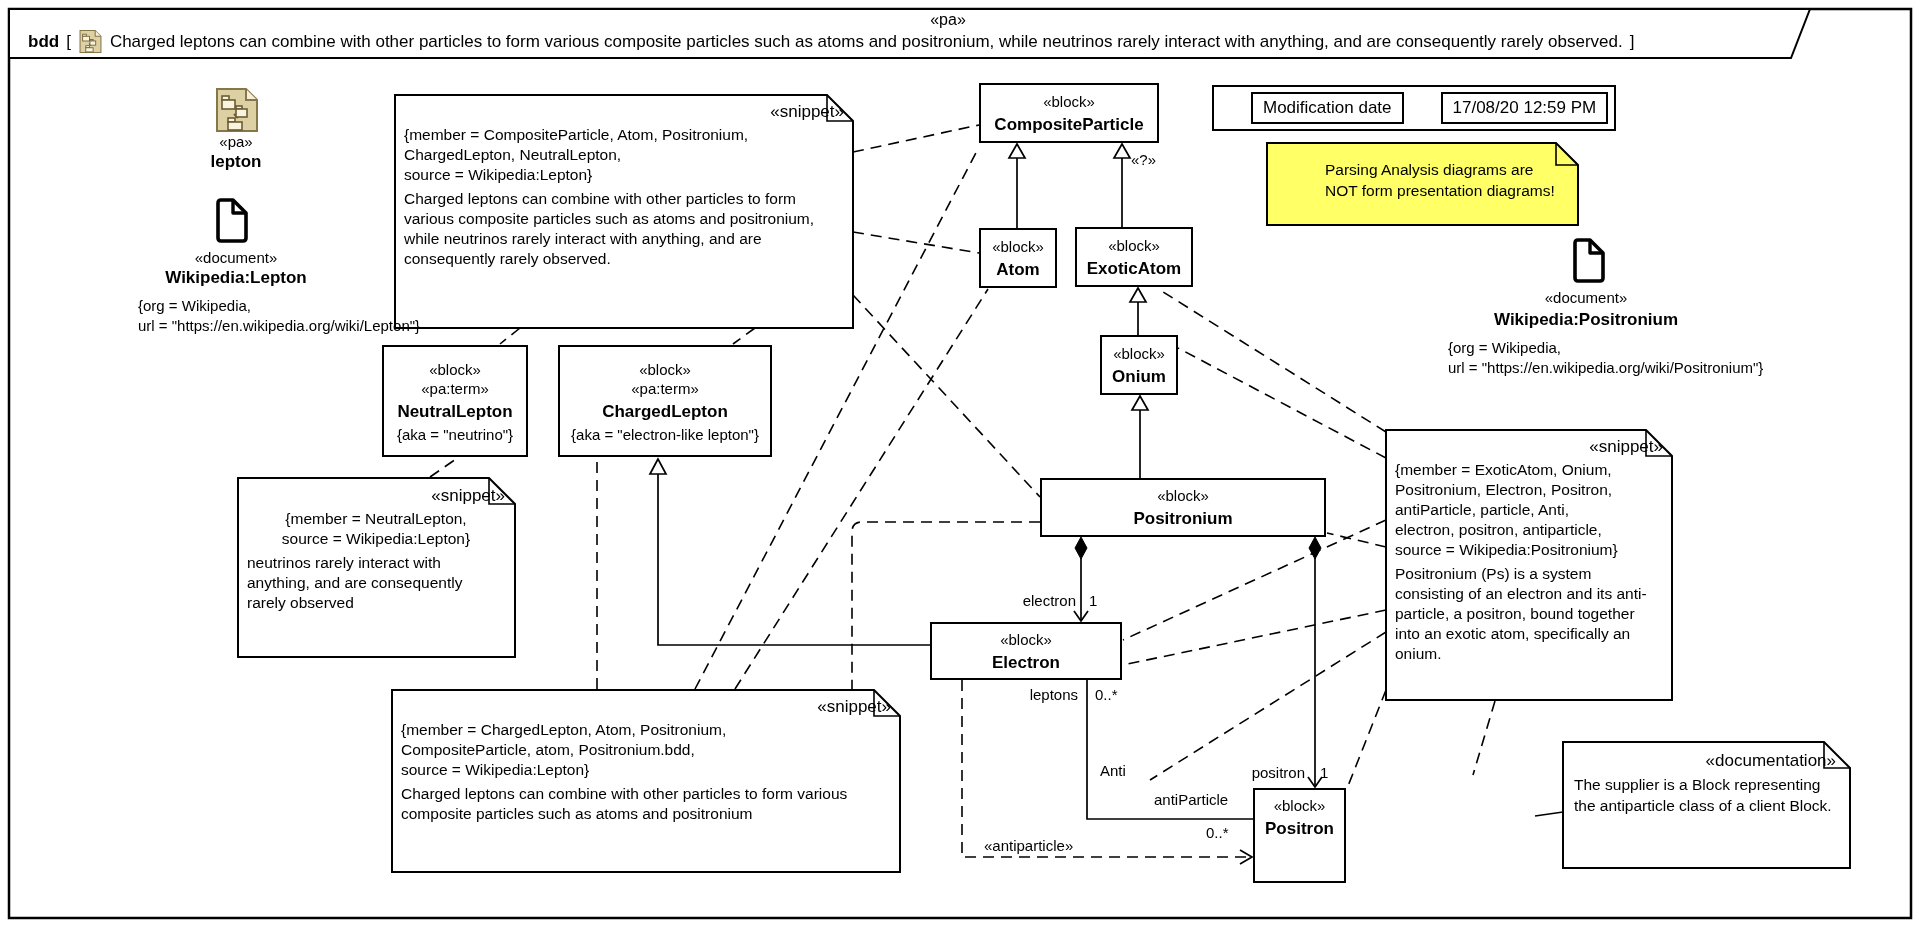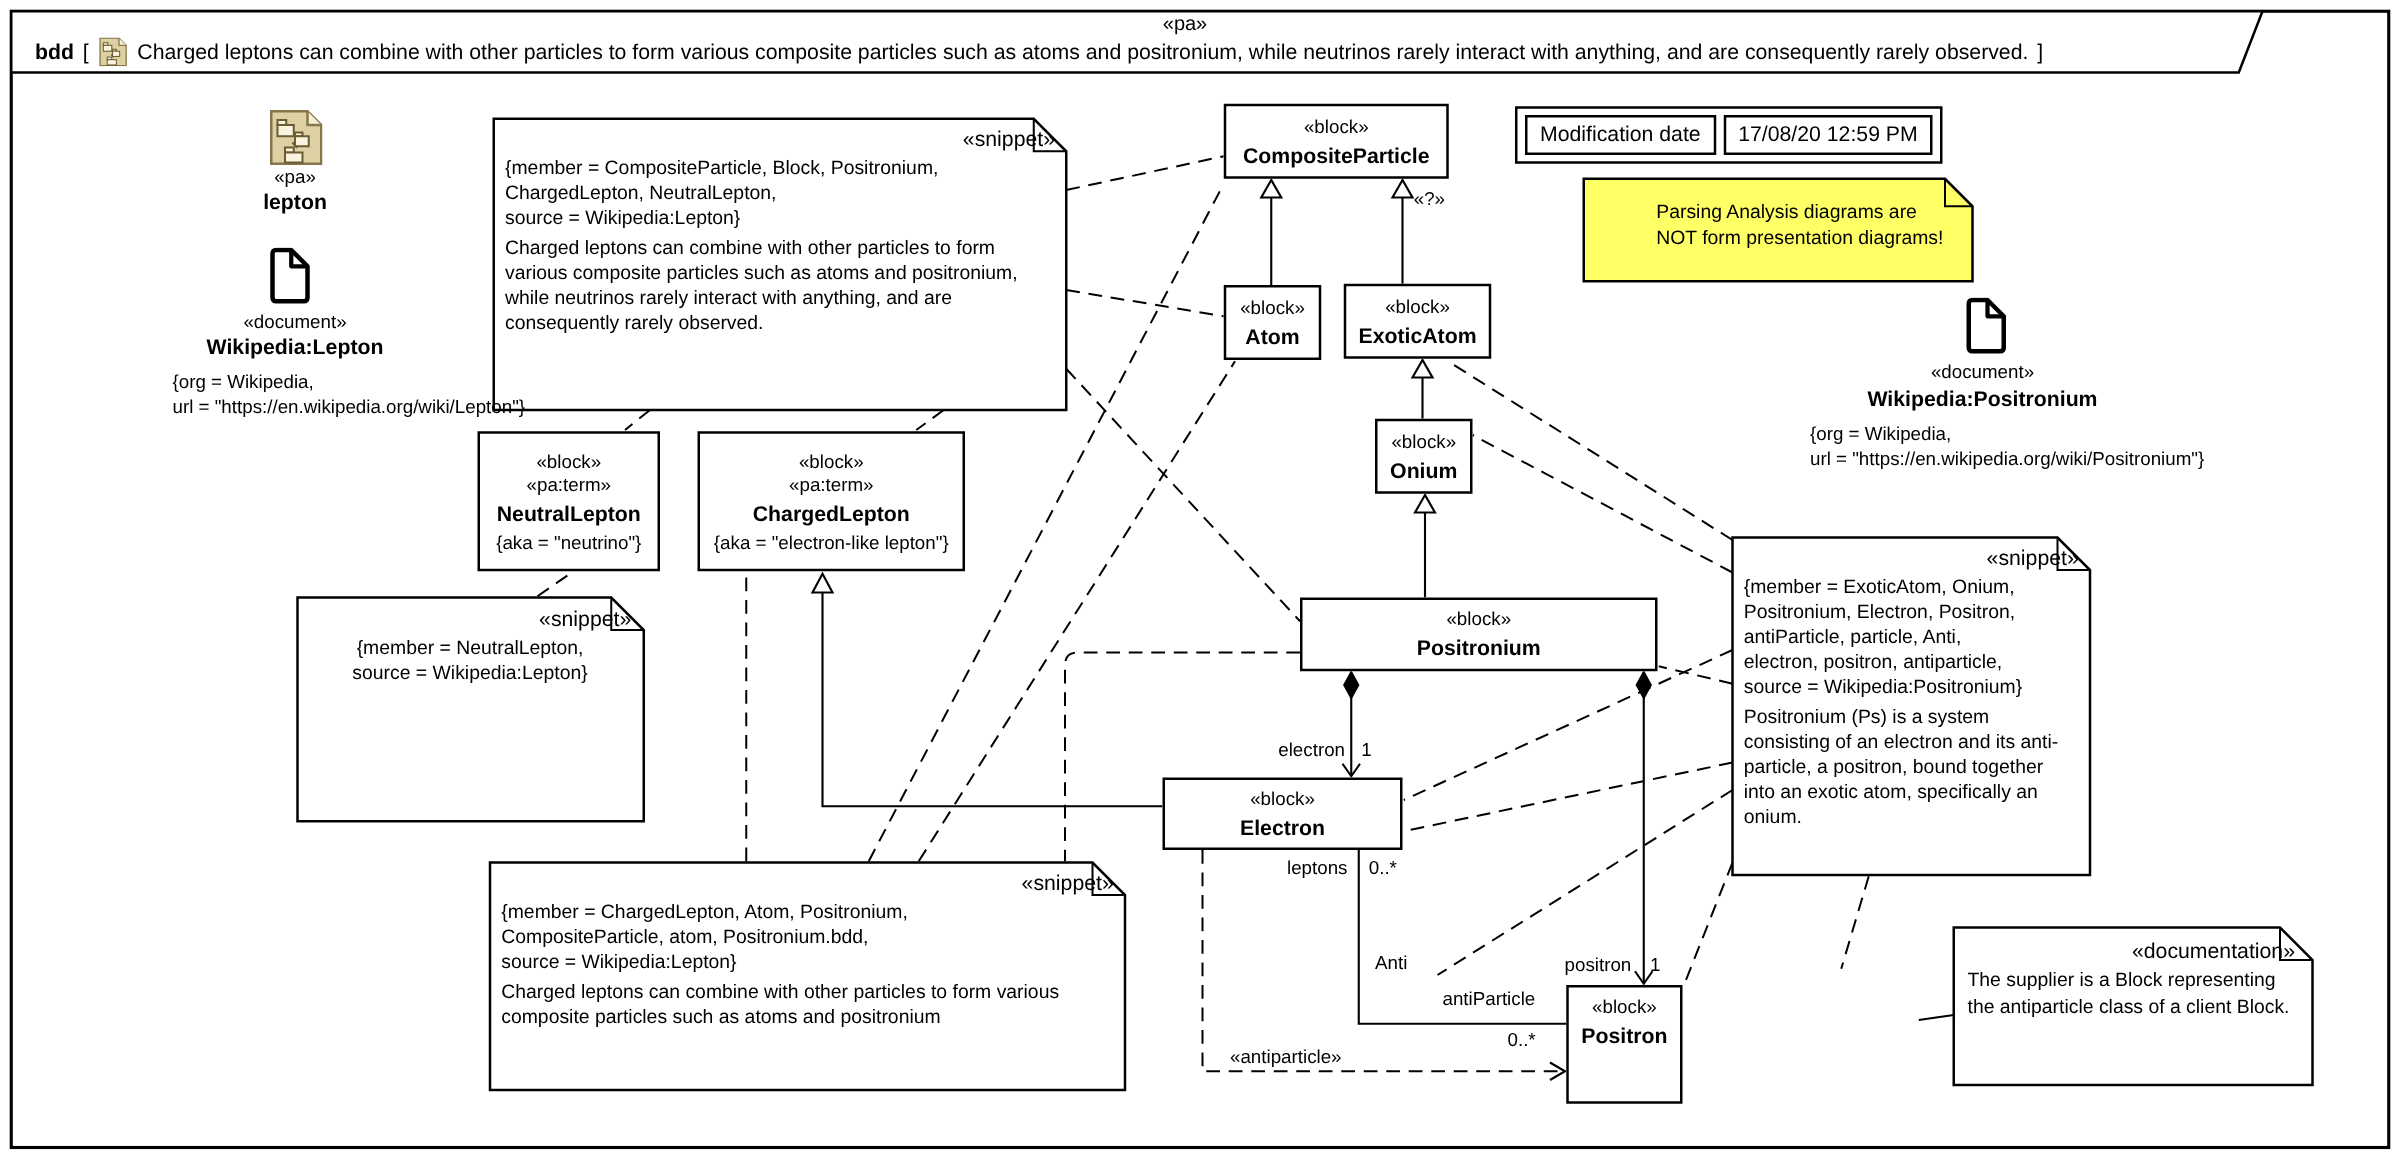--- a/index.html
+++ b/index.html
@@ -24,21 +24,21 @@
   .note-st{text-align:right;margin-bottom:3px;font-size:17px;}
   .pre{white-space:pre-line;}
   .ctr{text-align:center;}
   .lbl{position:absolute;font-size:15px;white-space:nowrap;}
   .right{text-align:right;}
   .hdr2{position:absolute;left:28px;top:30px;display:flex;align-items:center;gap:7px;font-size:17px;white-space:nowrap;}
   .bold{font-weight:bold;}
   .docgrp{font-size:15px;}
   .modbox{position:absolute;border:2.5px solid #000;background:#fff;display:flex;align-items:center;
           padding:5px 6px;gap:6px;box-sizing:border-box;}
-  .modcell{border:2px solid #000;font-size:17px;padding:4px 10px;white-space:nowrap;}
+  .modcell{border:2px solid #000;font-size:17px;padding:4px 10px;white-space:nowrap;margin-left:31px;}
 </style>
 </head>
 <body>
 
 <div id="canvas">
 
   <svg class="layer" width="1920" height="927" viewBox="0 0 1920 927">
 
     <rect x="9" y="9" width="1902" height="909" fill="none" stroke="#000" stroke-width="2.5"></rect>
 
@@ -219,29 +219,30 @@
   <div class="block it" style="left:558px;top:345px;width:214px;height:112px;">
     <div class="st">«block»</div>
     <div class="st">«pa:term»</div>
     <div class="bname">ChargedLepton</div>
     <div class="constraint">{aka = "electron-like lepton"}</div>
   </div>
 
 
   <div class="notetext" style="left:404px;top:102px;width:440px;">
     <div class="note-st">«snippet»</div>
-    <div class="pre">{member = CompositeParticle, Block, Positronium,
+    <div class="pre">{member = CompositeParticle, Atom, Positronium,
 ChargedLepton, NeutralLepton,
 source = Wikipedia:Lepton}</div>
     <div style="margin-top:4px;">Charged leptons can combine with other particles to form various composite particles such as atoms and positronium, while neutrinos rarely interact with anything, and are consequently rarely observed.</div>
   </div>
   <div class="notetext" style="left:247px;top:486px;width:258px;">
     <div class="note-st">«snippet»</div>
     <div class="pre ctr">{member = NeutralLepton,
 source = Wikipedia:Lepton}</div>
+    <div style="margin-top:4px;">neutrinos rarely interact with anything, and are consequently rarely observed</div>
   </div>
   <div class="notetext" style="left:401px;top:697px;width:490px;">
     <div class="note-st">«snippet»</div>
     <div class="pre">{member = ChargedLepton, Atom, Positronium,
 CompositeParticle, atom, Positronium.bdd,
 source = Wikipedia:Lepton}</div>
     <div style="margin-top:4px;">Charged leptons can combine with other particles to form various composite particles such as atoms and positronium</div>
   </div>
   <div class="notetext" style="left:1395px;top:437px;width:268px;">
     <div class="note-st">«snippet»</div>

